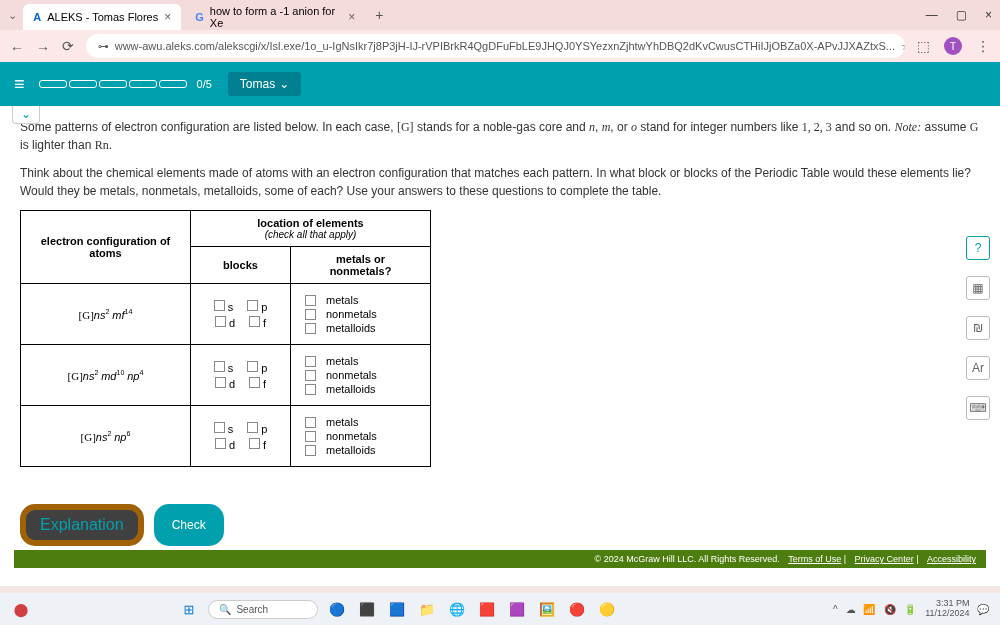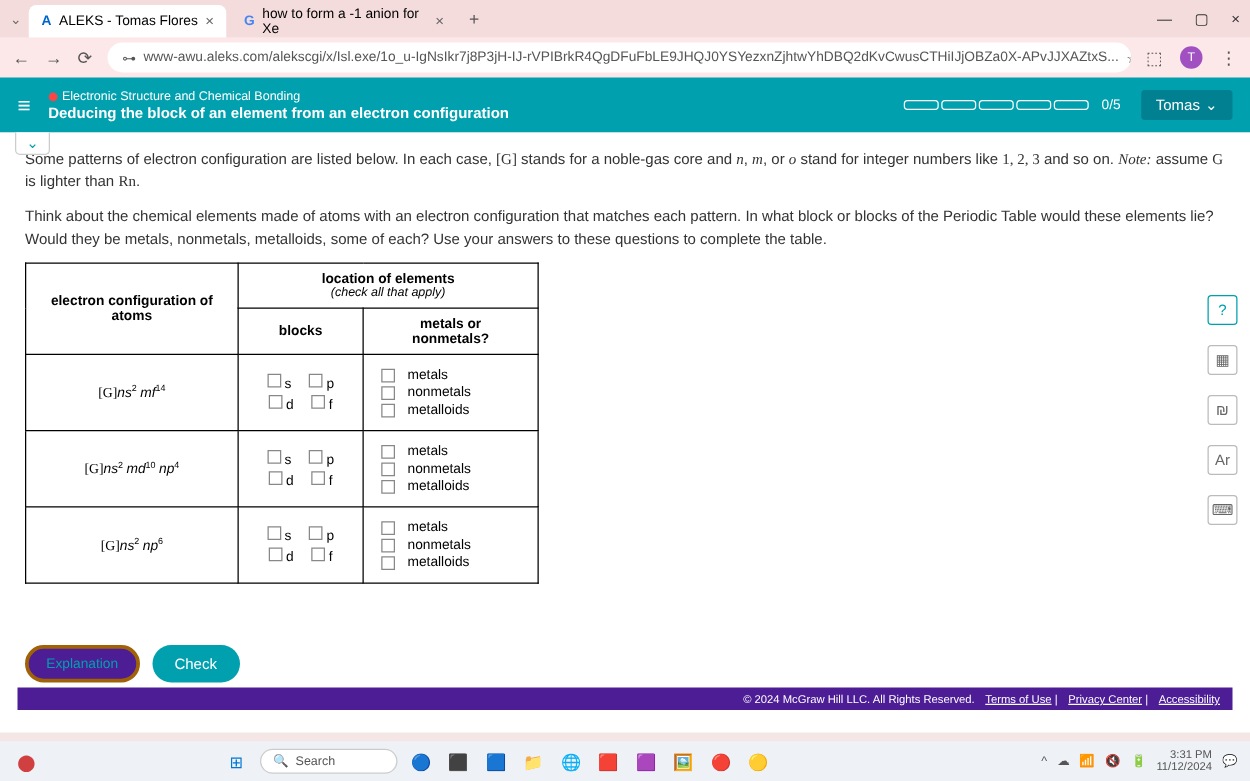--- a/index.html
+++ b/index.html
@@ -36,23 +36,23 @@
 .th-sub{font-weight:normal;font-style:italic;display:block;font-size:10px}
 .econfig{font-family:'Times New Roman',serif;font-size:14px;text-align:center;padding:16px 14px;white-space:nowrap}
 .blocks-cell{padding:10px 14px;text-align:center}
 .block-row{display:flex;gap:14px;justify-content:center;margin:3px 0;font-size:11px}
 .mn-cell{padding:8px 14px}
 .mn-row{display:flex;align-items:center;gap:10px;margin:2px 0;font-size:11px}
 .cb{width:11px;height:11px;border:1px solid #888;display:inline-block;cursor:pointer}
 .side-tools{position:absolute;right:10px;top:130px;display:flex;flex-direction:column;gap:16px}
 .tool-btn{width:24px;height:24px;border:1px solid #bbb;border-radius:3px;display:flex;align-items:center;justify-content:center;font-size:12px;color:#666;cursor:pointer;background:#fff}
 .bottom-actions{position:absolute;left:20px;bottom:40px;display:flex;gap:10px}
-.btn-outline{border:3px solid #a16207;color:#00a0af;background:#4c1d95;padding:6px 14px;border-radius:15px;font-size:11px;cursor:pointer}
+.btn-outline{border:6px solid #a16207;color:#00a0af;background:#404040;padding:6px 14px;border-radius:15px;font-size:16px;cursor:pointer}
 .btn-fill{background:#00a0af;color:#fff;padding:6px 18px;border-radius:15px;font-size:12px;cursor:pointer;border:none}
-.footer-bar{position:absolute;bottom:18px;right:14px;font-size:9px;color:#fff;background:#4c1d95;padding:4px 10px;left:14px;text-align:right}
+.footer-bar{position:absolute;bottom:18px;right:14px;font-size:9px;color:#fff;background:#4d7c0f;padding:4px 10px;left:14px;text-align:right}
 .footer-bar a{color:#fff;text-decoration:underline;margin-left:6px}
 .taskbar{position:absolute;bottom:0;left:0;right:0;height:32px;background:#eef1f5;display:flex;align-items:center;padding:0 10px;gap:8px;font-size:10px}
 .tb-search{background:#fff;border:1px solid #ccc;border-radius:14px;padding:3px 10px;display:flex;align-items:center;gap:5px;width:110px;font-size:10px;color:#555}
 .tb-icon{width:22px;height:22px;display:flex;align-items:center;justify-content:center;font-size:13px;border-radius:3px}
 .tb-right{margin-left:auto;display:flex;align-items:center;gap:8px;color:#555;font-size:10px}
 .tb-time{text-align:right;line-height:1.1;font-size:9px}
 sup{font-size:.65em;vertical-align:super}
 </style>
 </head>
 <body>
@@ -88,24 +88,20 @@
   </div>
   <div class="url-right">
     <span>⬚</span>
     <span class="avatar-circle">T</span>
     <span>⋮</span>
   </div>
 </div>
 
 <div class="aleks-header">
   <span class="hamburger">≡</span>
-  <div class="header-titles">
-    <div class="header-line1">Electronic Structure and Chemical Bonding</div>
-    <div class="header-line2">Deducing the block of an element from an electron configuration</div>
-  </div>
   <div class="progress-pills">
     <div class="pill"></div>
       <div class="pill"></div>
       <div class="pill"></div>
       <div class="pill"></div>
       <div class="pill"></div>
   </div>
   <div class="score">0/5</div>
   <div class="user-btn">
     <span>Tomas</span>

